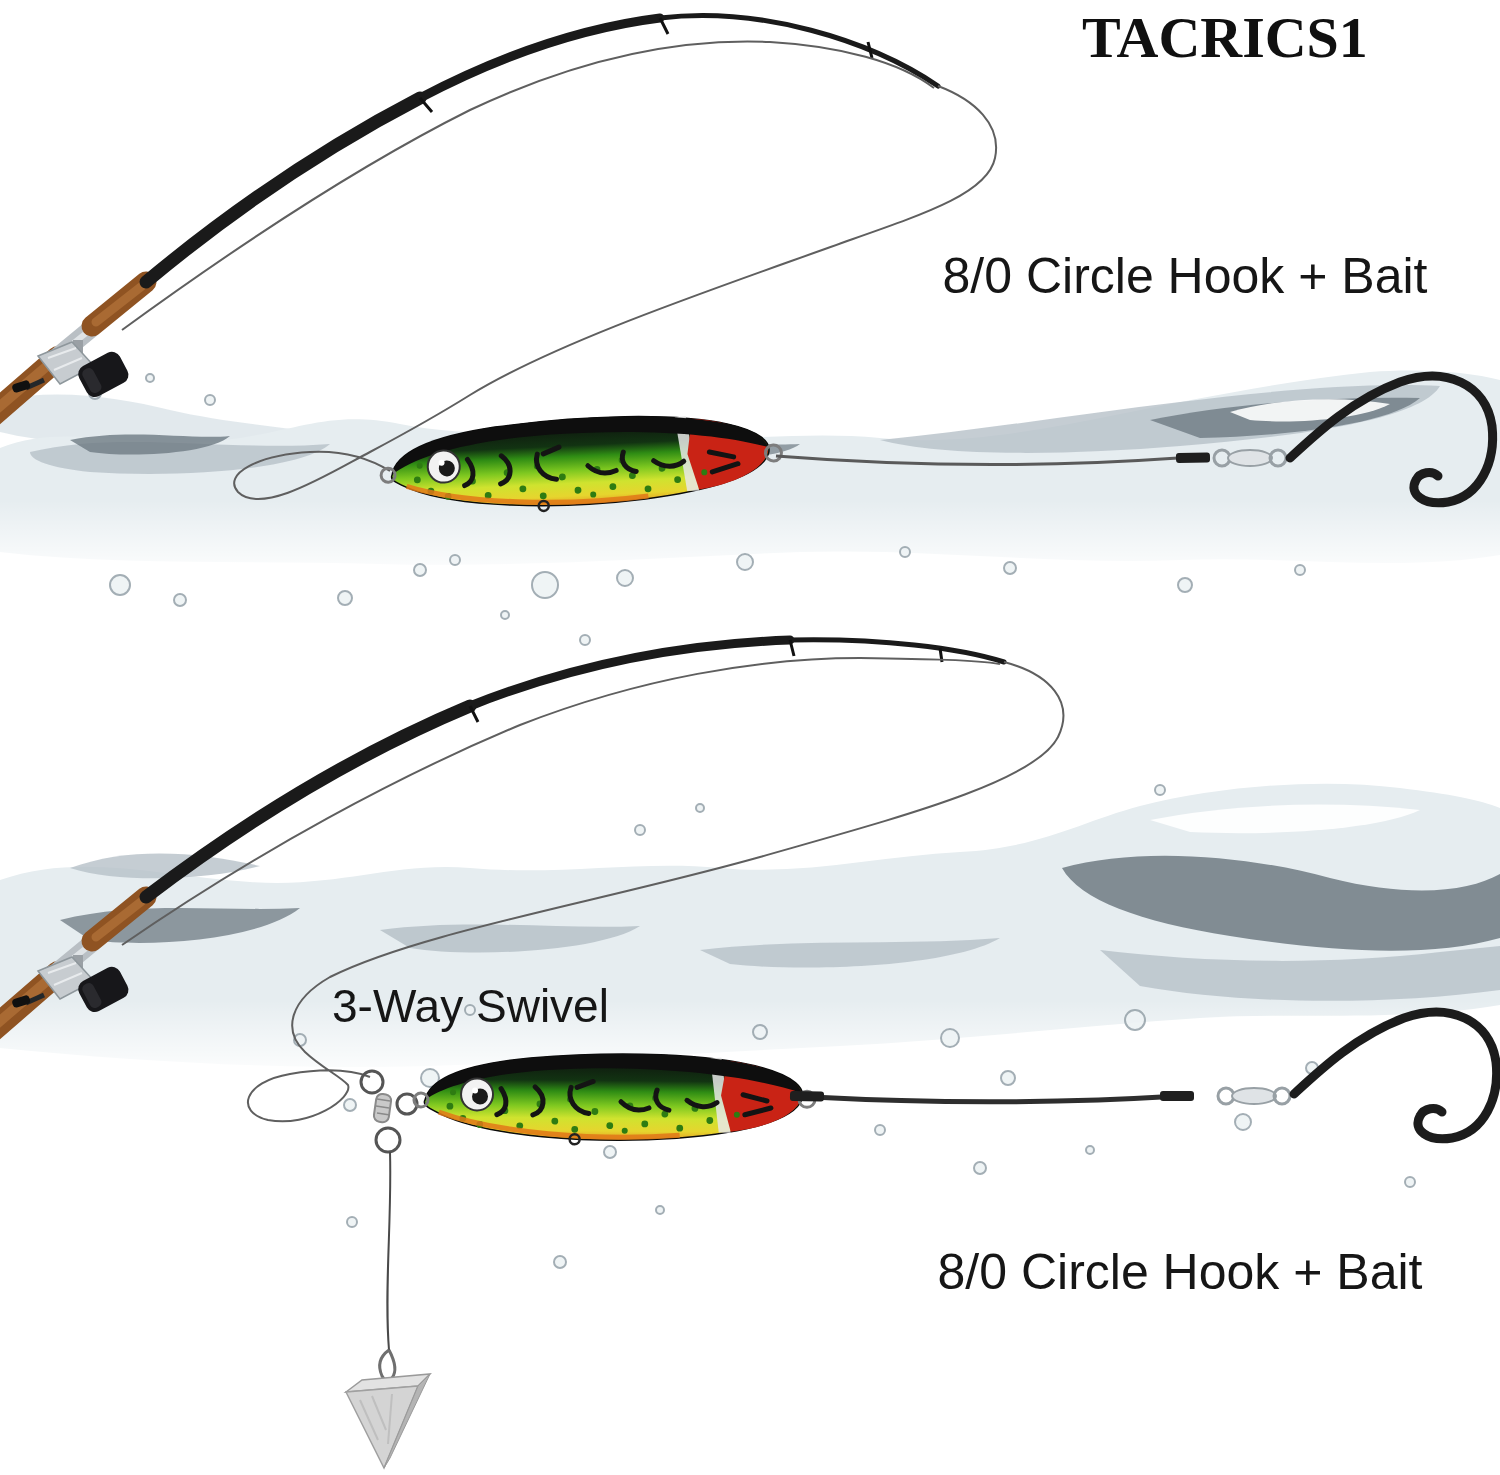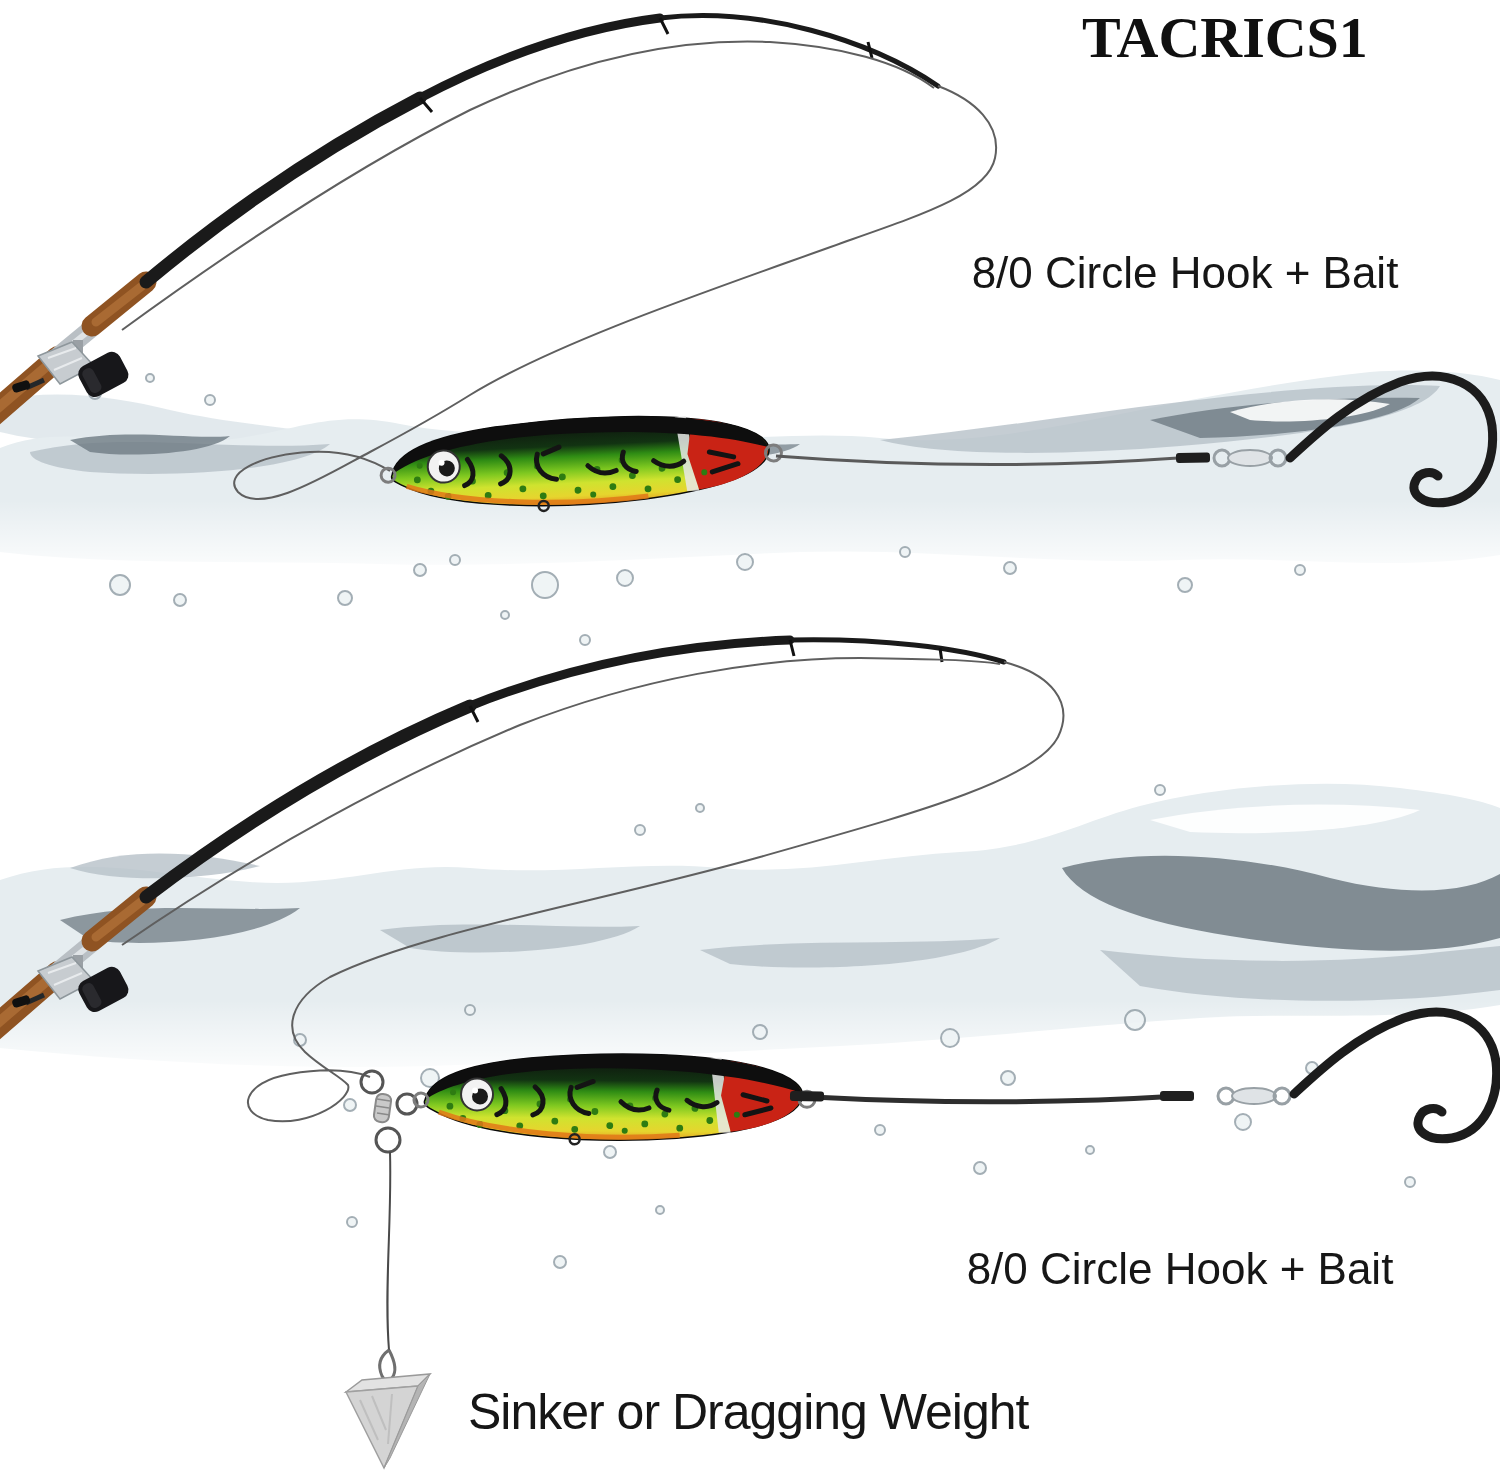--- a/index.html
+++ b/index.html
@@ -24,21 +24,21 @@
   .lbl{position:absolute;white-space:nowrap;line-height:1.05;}
   .title{
     font-family:"Liberation Serif",serif;font-weight:bold;
     font-size:58px;color:var(--title-color);transform:translateX(-50%);
   }
   .subtitle{
     font-family:"Liberation Serif",serif;font-weight:normal;
     font-size:49px;color:var(--subtitle-color);transform:translateX(-50%);
   }
   .callout{
-    font-family:"Liberation Sans",sans-serif;font-size:44px;
+    font-family:"Liberation Sans",sans-serif;font-size:50px;
     color:var(--label-color);transform:translateX(-50%);
   }
   .callout-left{
     font-family:"Liberation Sans",sans-serif;font-size:46px;
     color:var(--label-color);
   }
   .sinker-lbl{font-size:50px;letter-spacing:-1px;}
   
   .water-base{fill:var(--water-light);}
   .water-mid{fill:var(--water-mid);}
@@ -299,15 +299,15 @@
     <polygon points="346,1392 362,1380 430,1374 418,1386" fill="#e2e2e2" stroke="#9a9a9a" stroke-width="1.5"></polygon>
     <polygon points="346,1392 418,1386 384,1468" fill="#d4d4d4" stroke="#a0a0a0" stroke-width="1.5"></polygon>
     <polygon points="418,1386 430,1374 390,1458 384,1468" fill="#b4b4b4" stroke="#9a9a9a" stroke-width="1"></polygon>
     <path d="M 360 1400 L 378 1440 M 372 1396 L 386 1430 M 392 1394 L 388 1444" stroke="#bfbfbf" stroke-width="2"></path>
   </g>
 </svg>
 
   <div class="lbl title" style="left:1225px;top:8px;">TACRICS1</div>
   <div class="lbl callout" style="left:1185px;top:250px;">8/0 Circle Hook + Bait</div>
 
+  <div class="lbl callout-left" style="left:332px;top:982px;">3-Way Swivel</div>
   <div class="lbl callout" style="left:1180px;top:1246px;">8/0 Circle Hook + Bait</div>
-  <div class="lbl callout-left sinker-lbl" style="left:468px;top:1386px;">Sinker or Dragging Weight</div>
 </div>
 
 </body></html>

